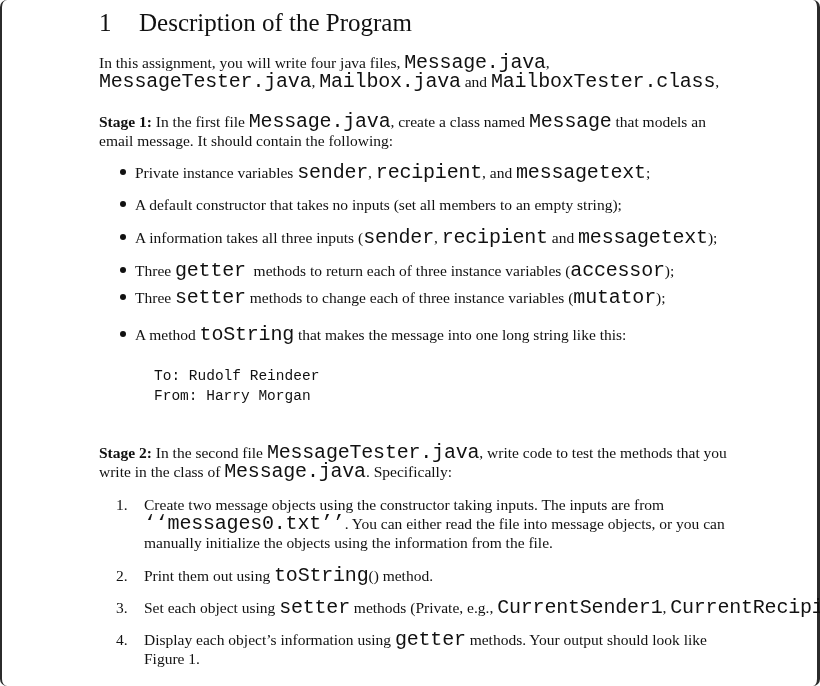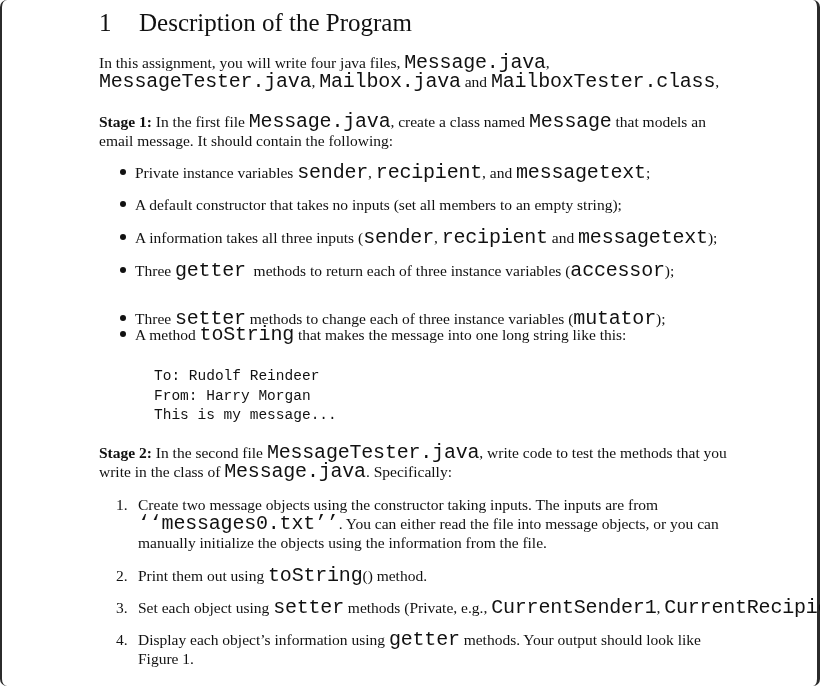--- a/index.html
+++ b/index.html
@@ -104,21 +104,21 @@
       left: 0;
       line-height: 19px;
     }
     .num-list li .n {
       position: absolute;
       left: 0;
       top: 0;
     }
     .num-list li .body {
       display: block;
-      margin-left: 22px;
+      margin-left: 28px;
       width: 600px;
     }
   </style>
 </head>
 <body>
 
 <div class="page">
 
   <h1 class="section-title">
     <span class="num">1</span><span>Description of the Program</span>
@@ -138,29 +138,29 @@
     </li>
     <li style="top:195px;">
       <span class="dot"></span><span>A default constructor that takes no inputs (set all members to an empty string);</span>
     </li>
     <li style="top:228px;">
       <span class="dot"></span><span>A information takes all three inputs (</span><span class="tt">sender</span><span>, </span><span class="tt">recipient</span><span> and </span><span class="tt">messagetext</span><span>);</span>
     </li>
     <li style="top:261px;">
       <span class="dot"></span><span>Three </span><span class="tt">getter</span><span style="white-space:pre;">  methods to return each of three instance variables (</span><span class="tt">accessor</span><span>);</span>
     </li>
-    <li style="top:309px;">
+    <li style="top:288px;">
       <span class="dot"></span><span>Three </span><span class="tt">setter</span><span> methods to change each of three instance variables (</span><span class="tt">mutator</span><span>);</span>
     </li>
     <li style="top:325px;">
       <span class="dot"></span><span>A method </span><span class="tt">toString</span><span> that makes the message into one long string like this:</span>
     </li>
   </ul>
 
-  <div class="code-block"><div>To: Rudolf Reindeer</div><div>From: Harry Morgan</div><div>This is my message...</div></div>
+  <div class="code-block"><div>To: Rudolf Reindeer</div><div>From: Harry Morgan</div></div>
 
   <p class="para" style="top:443px;">
     <b>Stage 2:</b><span> In the second file </span><span class="tt">MessageTester.java</span><span>, write code to test the methods that you write in the class of </span><span class="tt">Message.java</span><span>. Specifically:</span>
   </p>
 
   <ol class="num-list">
     <li style="top:495px;">
       <span class="n">1.</span>
       <span class="body"><span>Create two message objects using the constructor taking inputs. The inputs are from </span><span class="tt">‘‘messages0.txt’’</span><span>. You can either read the file into message objects, or you can manually initialize the objects using the information from the file.</span></span>
     </li>

